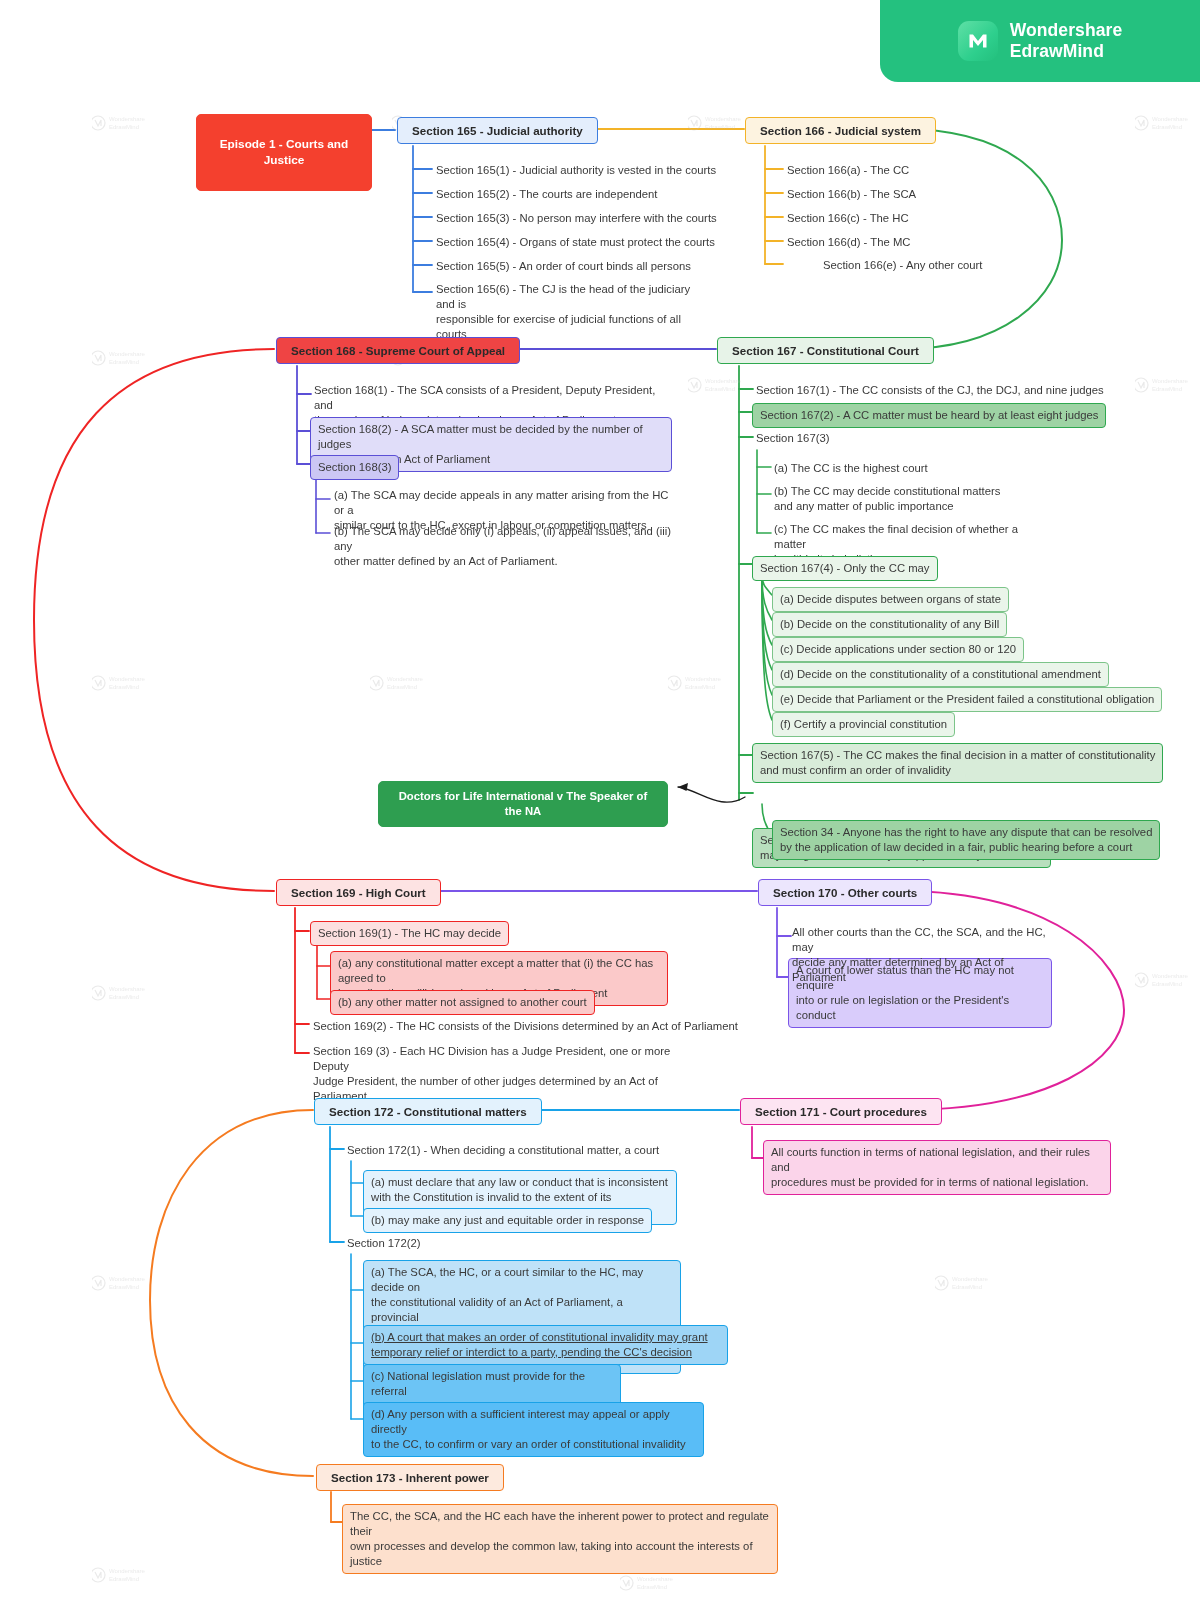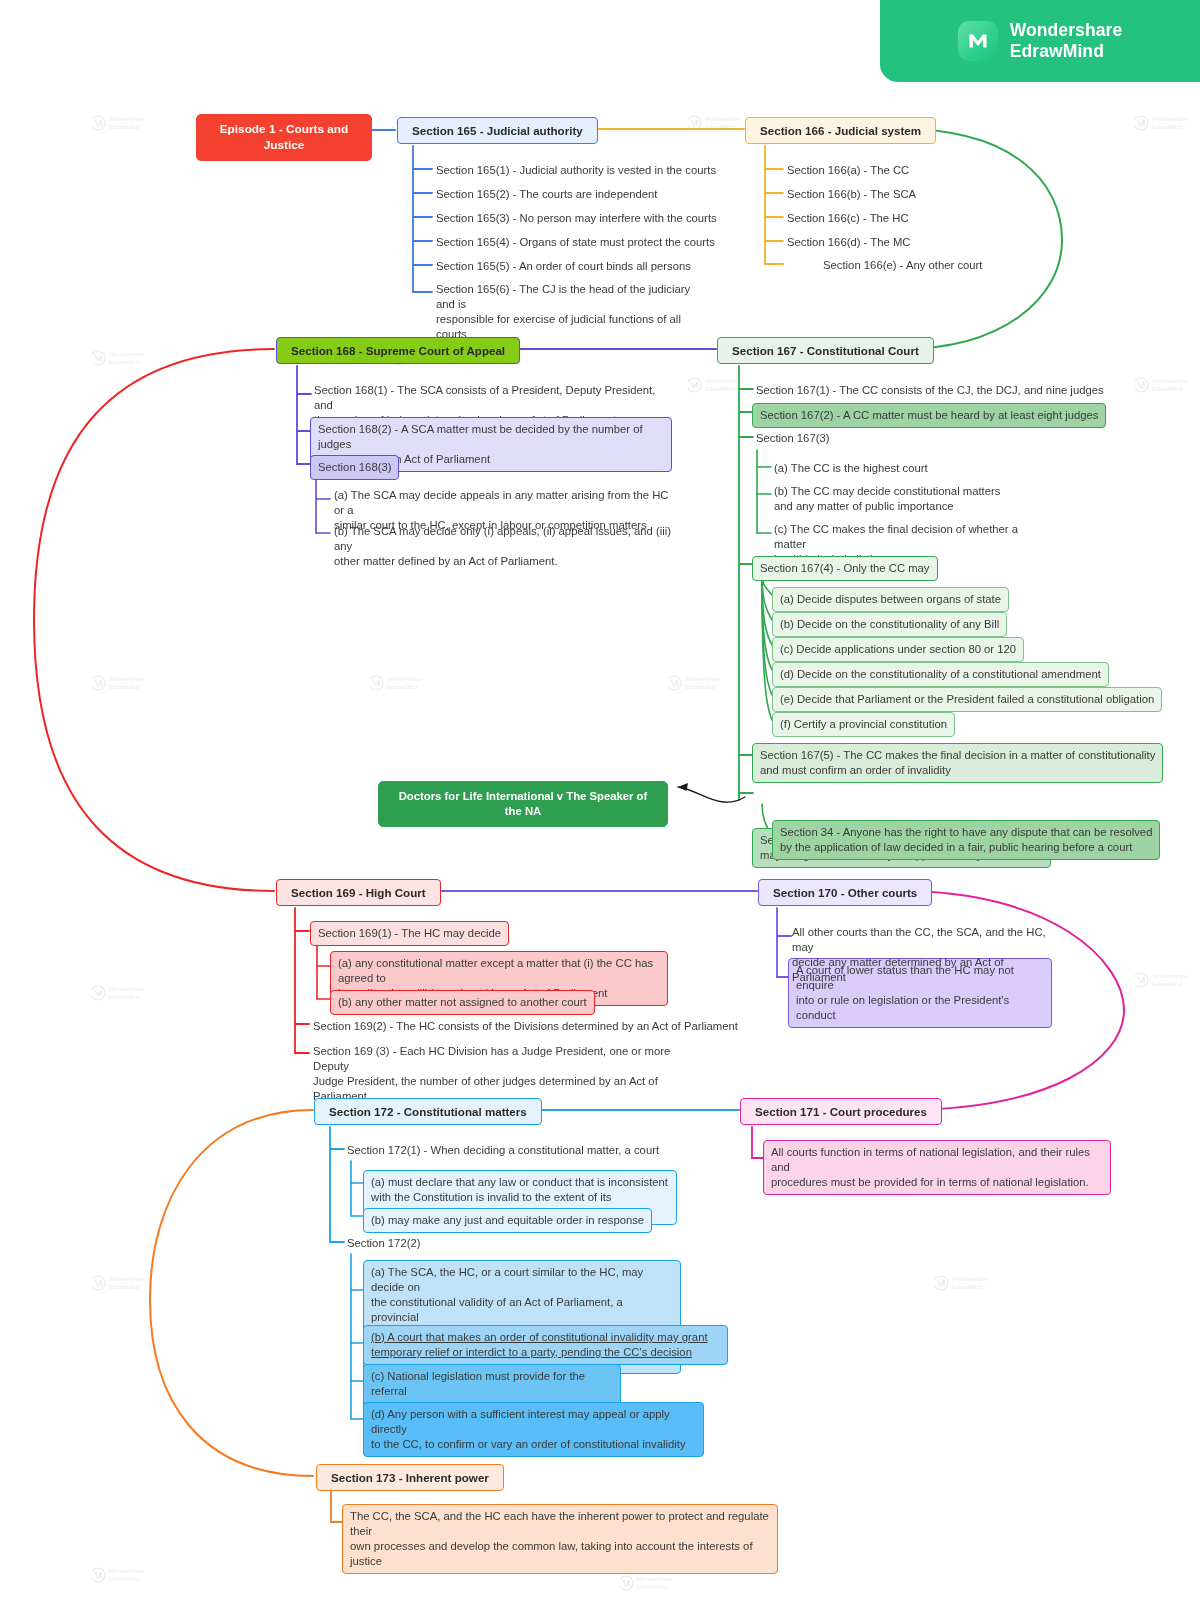--- a/index.html
+++ b/index.html
@@ -87,21 +87,21 @@
     font-size: 11.6px;
     padding: 5px 14px;
     border-width: 1.5px;
   }
   .node.root {
     font-weight: bold;
     color: #ffffff;
     background: #f4402e;
     border: 1.5px solid #f4402e;
     border-radius: 5px;
-    padding: 7px 10px;
+    padding: 22px 10px;
     text-align: center;
     font-size: 11.8px;
   }
   .node.casebox {
     background: #2e9e50;
     border: 1.5px solid #2e9e50;
     color: #ffffff;
     font-weight: bold;
     border-radius: 5px;
     padding: 7px 10px;
@@ -470,21 +470,21 @@
   <div class="node boxed" style="left:772px; top:712px; background:#eaf5ea; border-color:#7cc489;">(f) Certify a provincial constitution</div>
   <div class="node boxed" style="left:752px; top:743px; background:#d8ecd9; border-color:#2fa84f;">Section 167(5) - The CC makes the final decision in a matter of constitutionality
 and must confirm an order of invalidity</div>
   <div class="node boxed" style="left:752px; top:781px; background:#b8dfbd; border-color:#2fa84f;margin-top:47px;">Section 167(6) - A person, when in the interest of justice,
 may bring a matter directly or appeal directly to the CC</div>
   <div class="node boxed" style="left:772px; top:820px; background:#9ed3a4; border-color:#2fa84f;">Section 34 - Anyone has the right to have any dispute that can be resolved
 by the application of law decided in a fair, public hearing before a court</div>
 
   <div class="node casebox" style="left:378px; top:781px; width:290px;">Doctors for Life  International v The Speaker of the NA</div>
 
-  <div class="node title boxed" style="left:276px; top:337px; background:#84cc16; border-color:#5b4fd6; color:#2a2a2a;">Section 168 - Supreme Court of Appeal</div>
+  <div class="node title boxed" style="left:276px; top:337px; background:#ef4444; border-color:#5b4fd6; color:#2a2a2a;">Section 168 - Supreme Court of Appeal</div>
   <div class="node plain" style="left:313px; top:381px; width:345px;">Section 168(1) - The SCA consists of a President, Deputy President, and
 the number of judges determined under an Act of Parliament</div>
   <div class="node boxed" style="left:310px; top:417px; width:362px; background:#e0ddf9; border-color:#5b4fd6;">Section 168(2) - A SCA matter must be decided by the number of judges
 prescribed by an Act of Parliament</div>
   <div class="node boxed" style="left:310px; top:455px; background:#ccc7f4; border-color:#5b4fd6;">Section 168(3)</div>
   <div class="node plain" style="left:333px; top:486px; width:348px;">(a) The SCA may decide appeals in any matter arising from the HC or a
 similar court to the HC, except in labour or competition matters</div>
   <div class="node plain" style="left:333px; top:522px; width:348px;">(b) The SCA may decide only (i) appeals, (ii) appeal issues, and (iii) any
 other matter defined by an Act of Parliament.</div>
 

